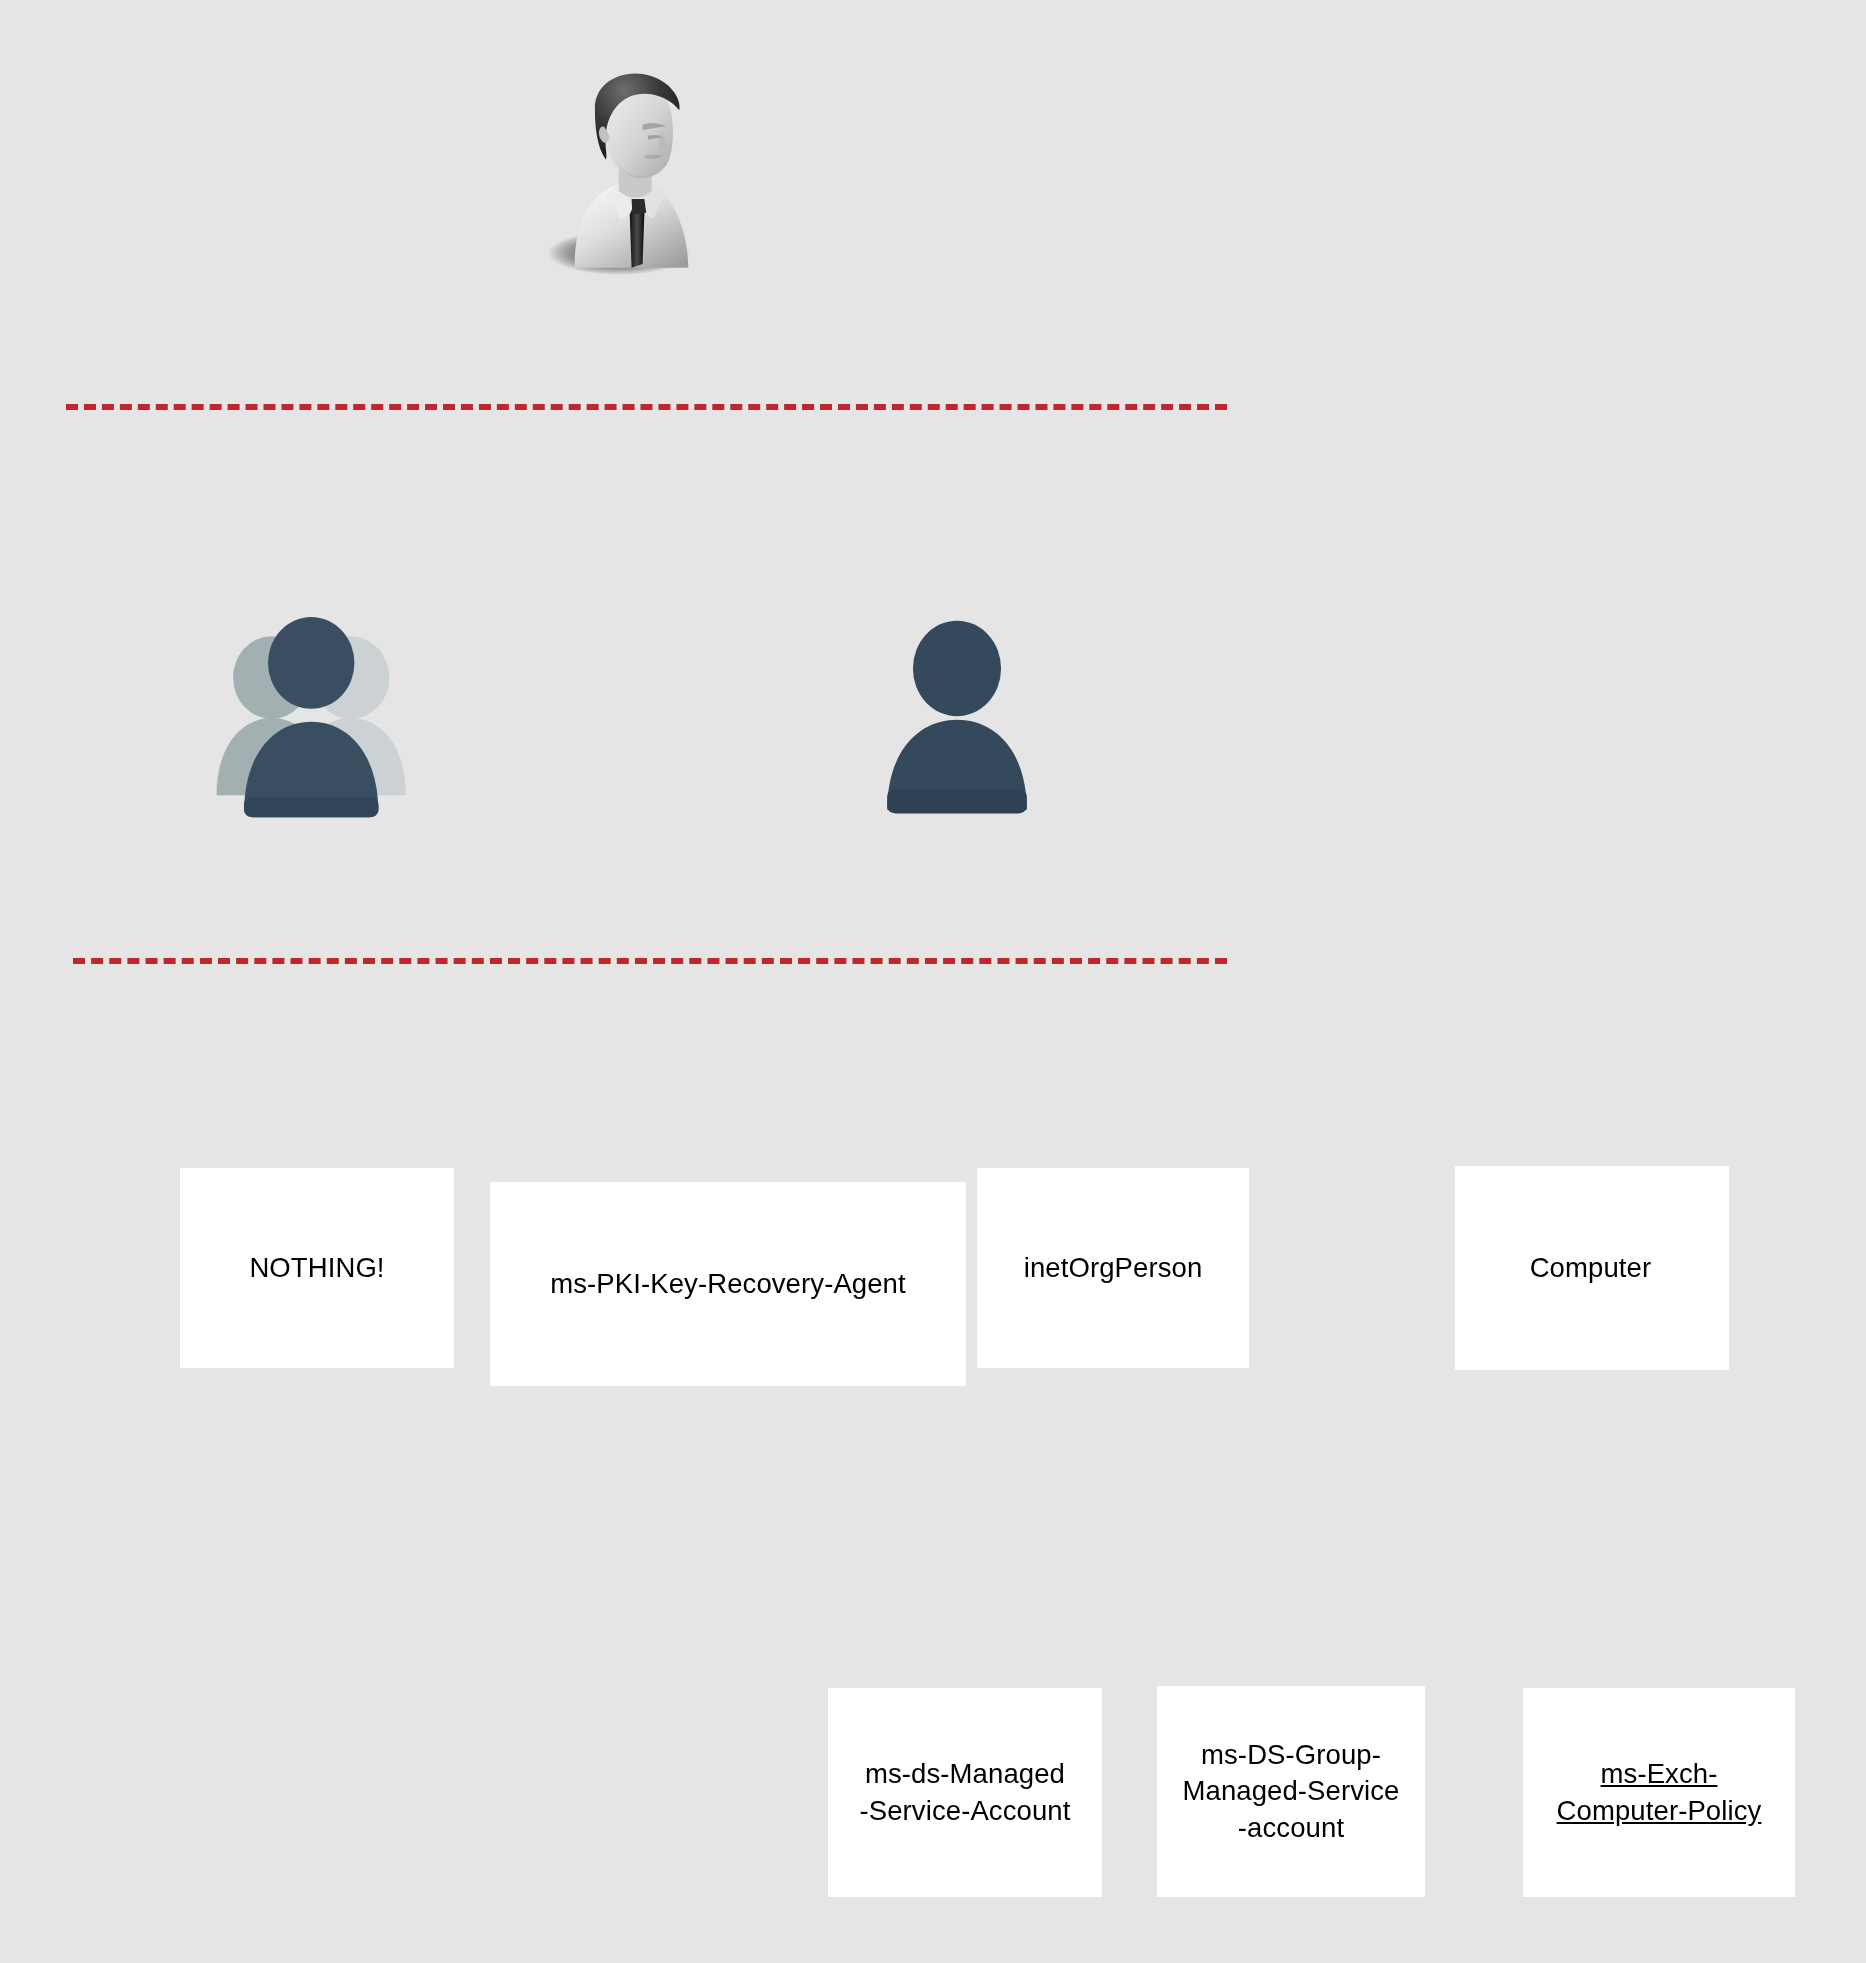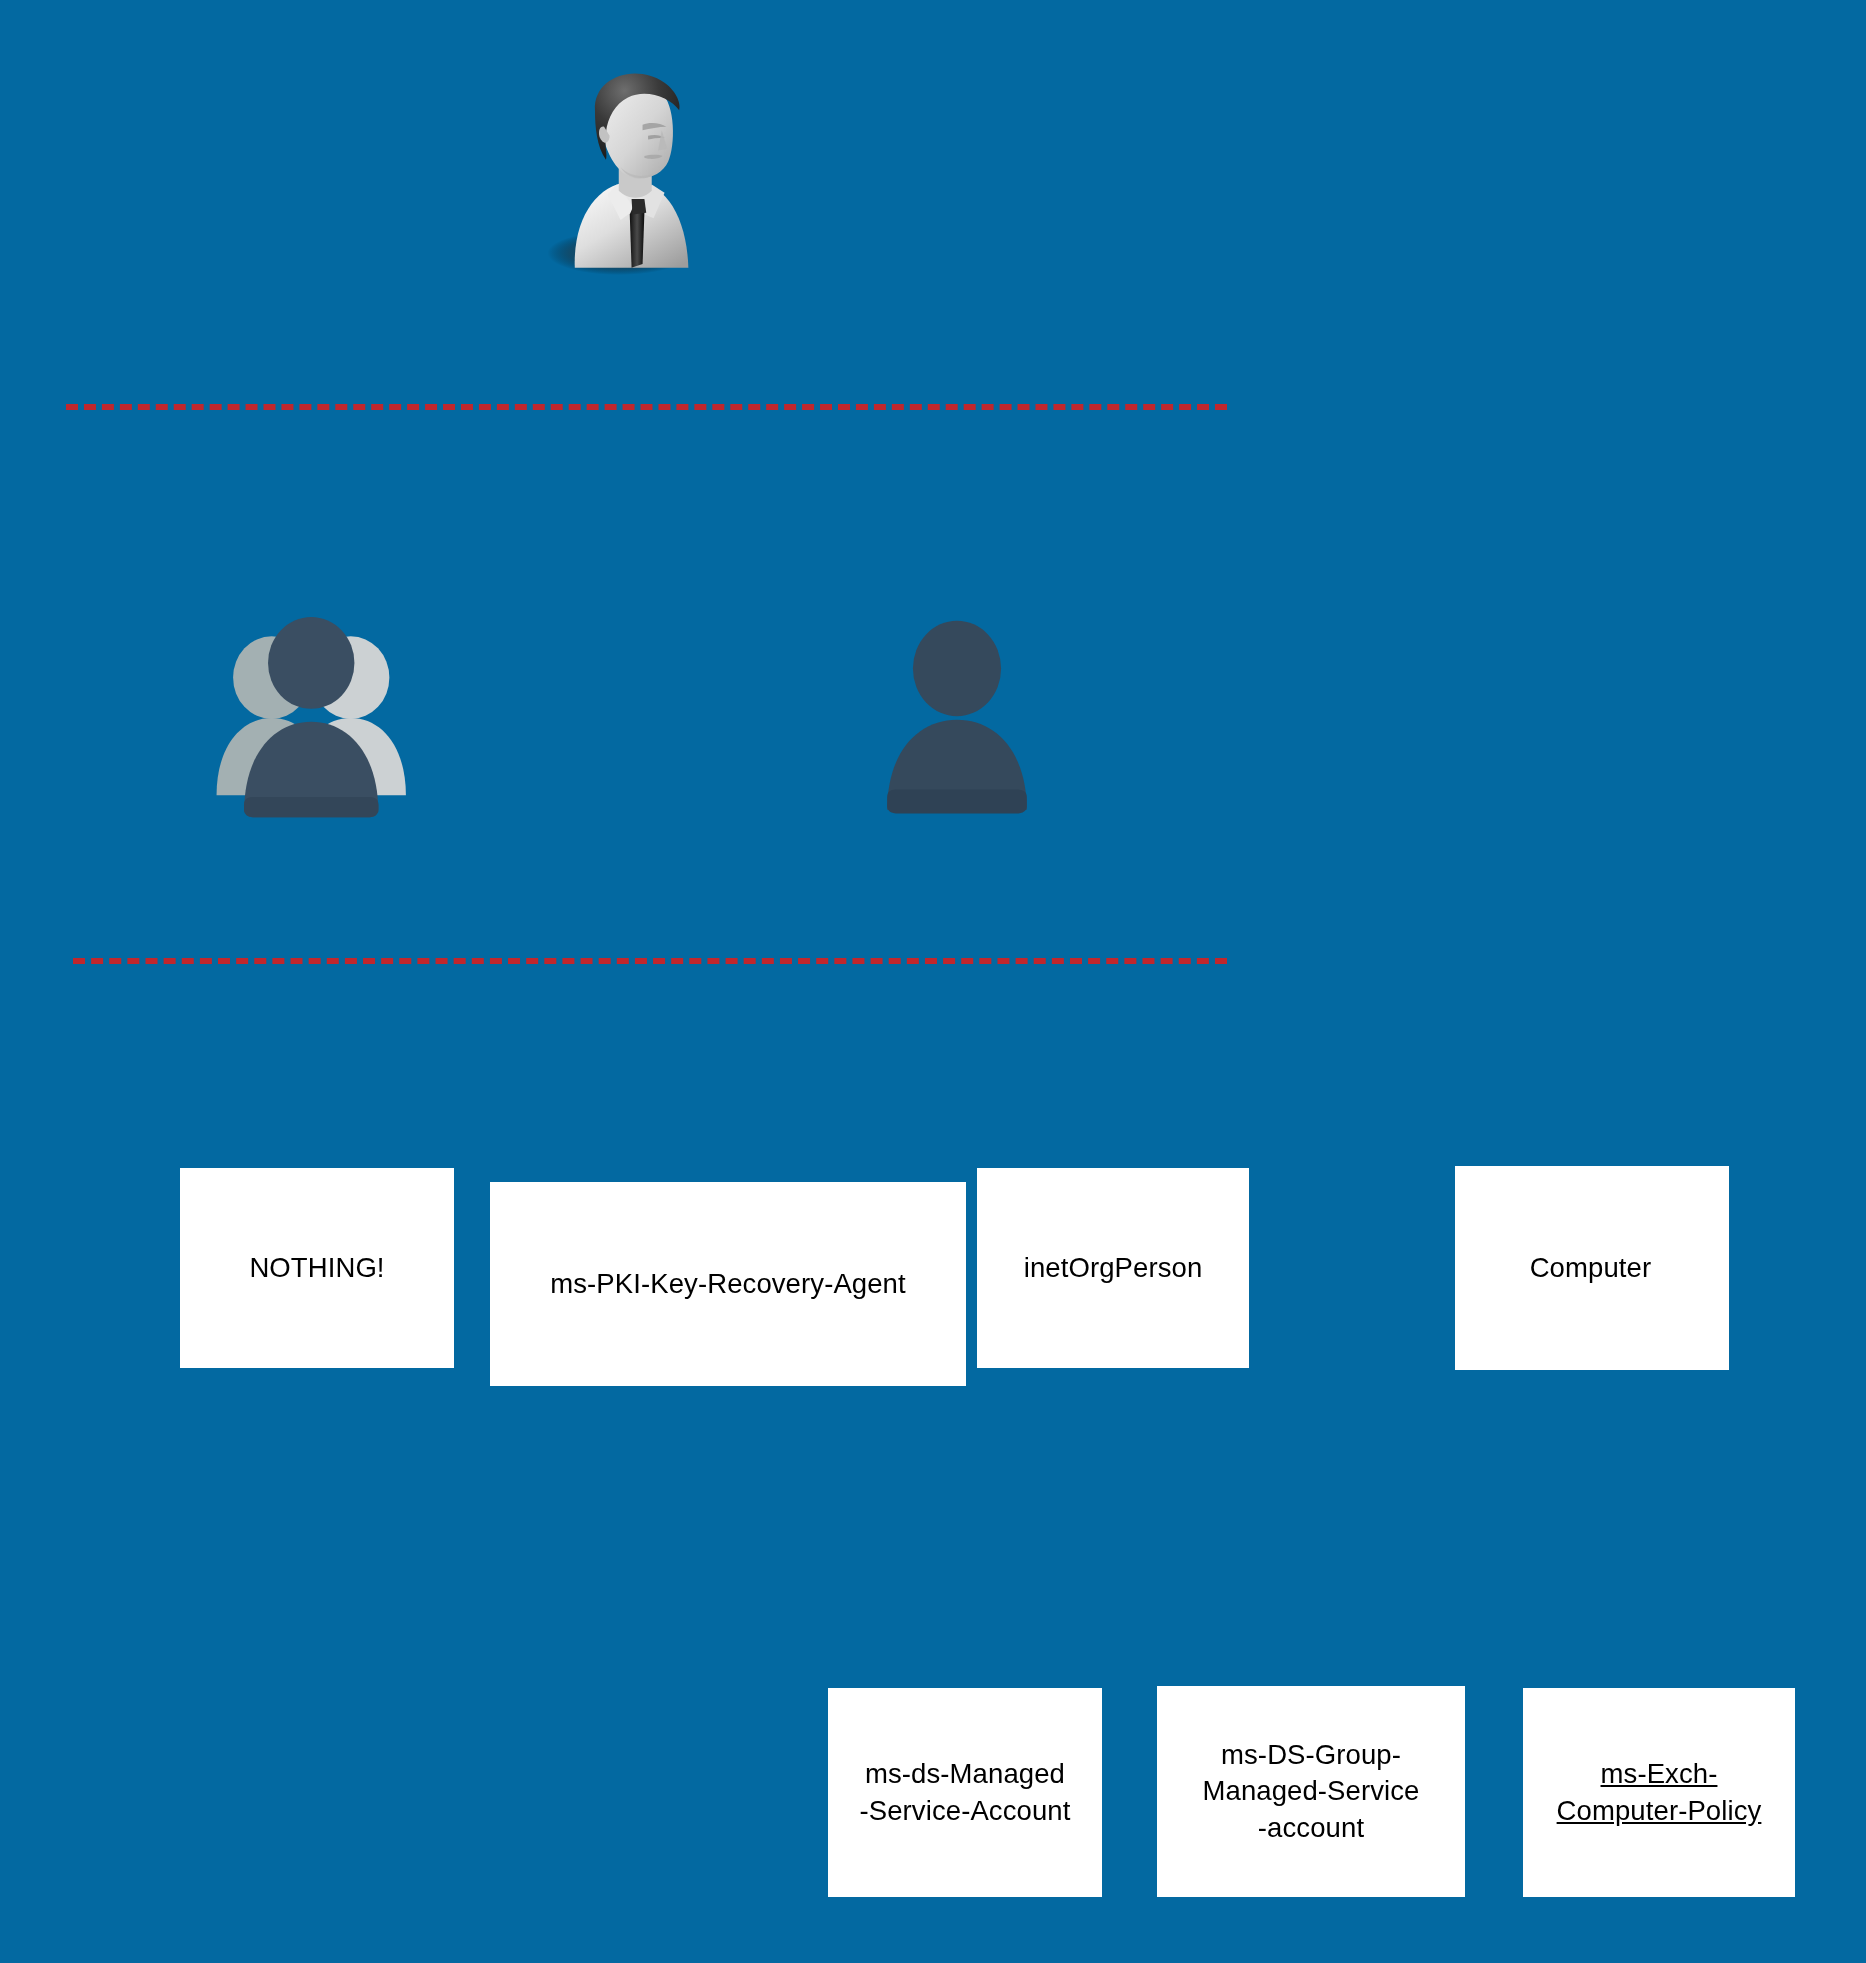--- a/index.html
+++ b/index.html
@@ -8,21 +8,21 @@
     padding: 0;
     background: #000000;
   }
   body {
     font-family: "Liberation Sans", sans-serif;
   }
   #canvas {
     position: relative;
     width: 1867px;
     height: 1963px;
-    background: #0369a1;
+    background: #e5e5e5;
     overflow: hidden;
   }
 
   
   .admin-avatar {
     position: absolute;
     left: 540px;
     top: 57px;
     width: 174px;
     height: 220px;
@@ -81,21 +81,21 @@
     width: 100%;
     white-space: pre-line;
   }
   
   .box-nothing   { left: 180px;  top: 1168px; width: 274px;  height: 200px; }
   .box-kra       { left: 490px;  top: 1166px; width: 476px;  height: 204px; margin-top: 16px; }
   .box-inetorg   { left: 977px; top: 1168px; width: 272px;  height: 200px; }
   .box-computer  { left: 1455px; top: 1166px; width: 274px;  height: 204px; padding-left: 6px; }
   
   .box-msa       { left: 828px;  top: 1688px; width: 274px;  height: 209px; }
-  .box-gmsa      { left: 1157px; top: 1686px; width: 308px;  height: 211px; }
+  .box-gmsa      { left: 1157px; top: 1686px; width: 268px;  height: 211px; }
   .box-exch      { left: 1523px; top: 1688px; width: 272px;  height: 209px; text-decoration: underline; }
 </style>
 </head>
 <body>
 
 <div id="canvas">
 
   <div class="admin-avatar">
     <svg viewBox="0 0 190 240" width="174" height="220" xmlns="http://www.w3.org/2000/svg" aria-hidden="true">
       <defs>

